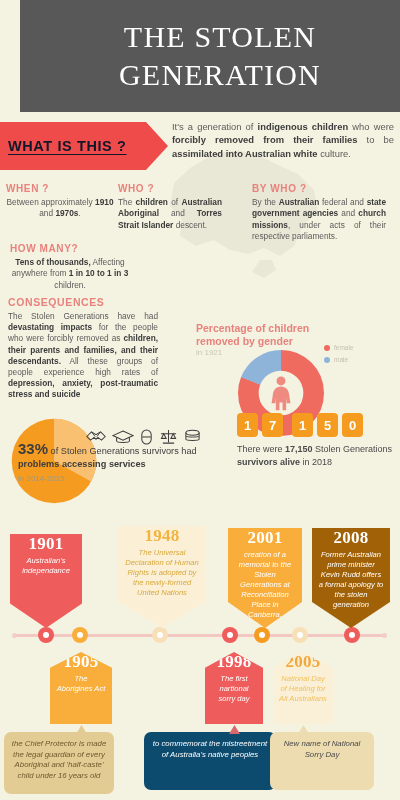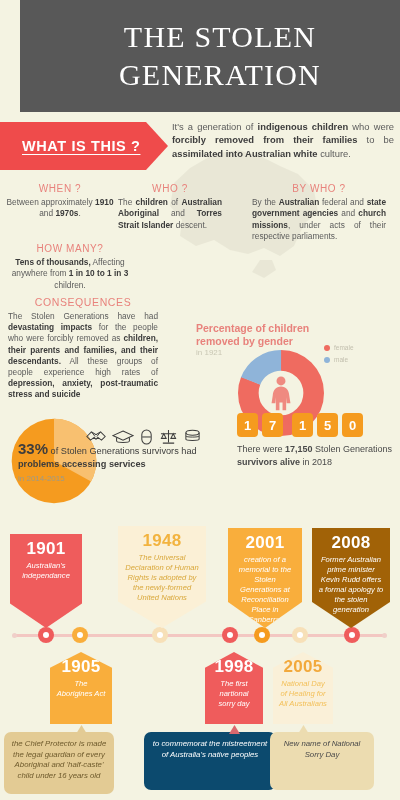--- a/index.html
+++ b/index.html
@@ -26,34 +26,34 @@
   .map-wm { position: absolute; left: 152px; top: 128px; width: 185px; height: 155px; opacity: .18; }
 
   
   .banner {
     position: absolute; left: 0; top: 122px; width: 168px; height: 48px;
     background: #ef4b4b;
     clip-path: polygon(0 0, 146px 0, 168px 24px, 146px 48px, 0 48px);
     display: flex; align-items: center;
   }
   .banner-text {
-    color: #ffffff; font-size: 14.5px; font-weight: bold; letter-spacing: .6px;
-    margin-left: 22px; text-decoration: underline; text-underline-offset: 3px;
+    color: #0f172a; font-size: 14.5px; font-weight: bold; letter-spacing: .6px;
+    margin-left: 8px; text-decoration: underline; text-underline-offset: 3px;
   }
   .intro {
     position: absolute; left: 172px; top: 120px; width: 222px;
     color: #5b5b5b; font-size: 9.4px; line-height: 13.4px; text-align: justify;
   }
   .intro b { color: #3d3d3d; }
 
   
   .qa { position: absolute; }
   .qa-title {
-    color: #e8827c; font-size: 10px; font-weight: normal; letter-spacing: .6px;
-    text-align: center; margin-bottom: 3px;
+    color: #e8827c; font-size: 10px; font-weight: bold; letter-spacing: .6px;
+    margin-bottom: 3px;
   }
   .qa-body { color: #5b5b5b; font-size: 8.3px; line-height: 11.4px; }
   .qa-body b { color: #3b3b3b; }
   .qa-when  { left: 6px;   top: 183px; width: 108px; }
   .qa-when .qa-body { text-align: center; }
   .qa-who   { left: 118px; top: 183px; width: 104px; }
   .qa-who .qa-body { text-align: justify; }
   .qa-bywho { left: 252px; top: 183px; width: 134px; }
   .qa-bywho .qa-body { text-align: justify; }
   .qa-howmany { left: 10px; top: 243px; width: 120px; }
@@ -105,21 +105,21 @@
 
   
   .tl-line { position: absolute; left: 14px; top: 634px; width: 372px; height: 3px;
              background: #f3c7c2; border-radius: 2px; }
   .tl-cap { position: absolute; width: 5px; height: 5px; border-radius: 50%; background: #f0cfc9; top: 633px; }
   .tl-dot { position: absolute; width: 16px; height: 16px; border-radius: 50%; top: 627px;
             display: flex; align-items: center; justify-content: center; }
   .tl-dot i { width: 6px; height: 6px; border-radius: 50%; background: #ffffff; display: block; }
 
   .pin { position: absolute; text-align: center; }
-  .pin-year { font-size: 17px; font-weight: bold; padding-top: 5px; letter-spacing: .3px; }
+  .pin-year { font-size: 17px; font-weight: bold; letter-spacing: .3px; font-family: Liberation Serif, serif; }
   .pin-desc { font-size: 7.6px; line-height: 10px; font-style: italic; padding: 2px 6px 0; }
   .pin-down { clip-path: polygon(0 0, 100% 0, 100% 74%, 50% 100%, 0 74%); }
   .pin-up   { clip-path: polygon(50% 0, 100% 22%, 100% 100%, 0 100%, 0 22%); }
 
   .bubble { position: absolute; border-radius: 7px; font-style: italic;
             font-size: 7.8px; line-height: 10.6px; text-align: center; padding: 7px 6px; }
   .bubble-tip { position: absolute; width: 11px; height: 9px; }
 </style>
 </head>
 <body>

